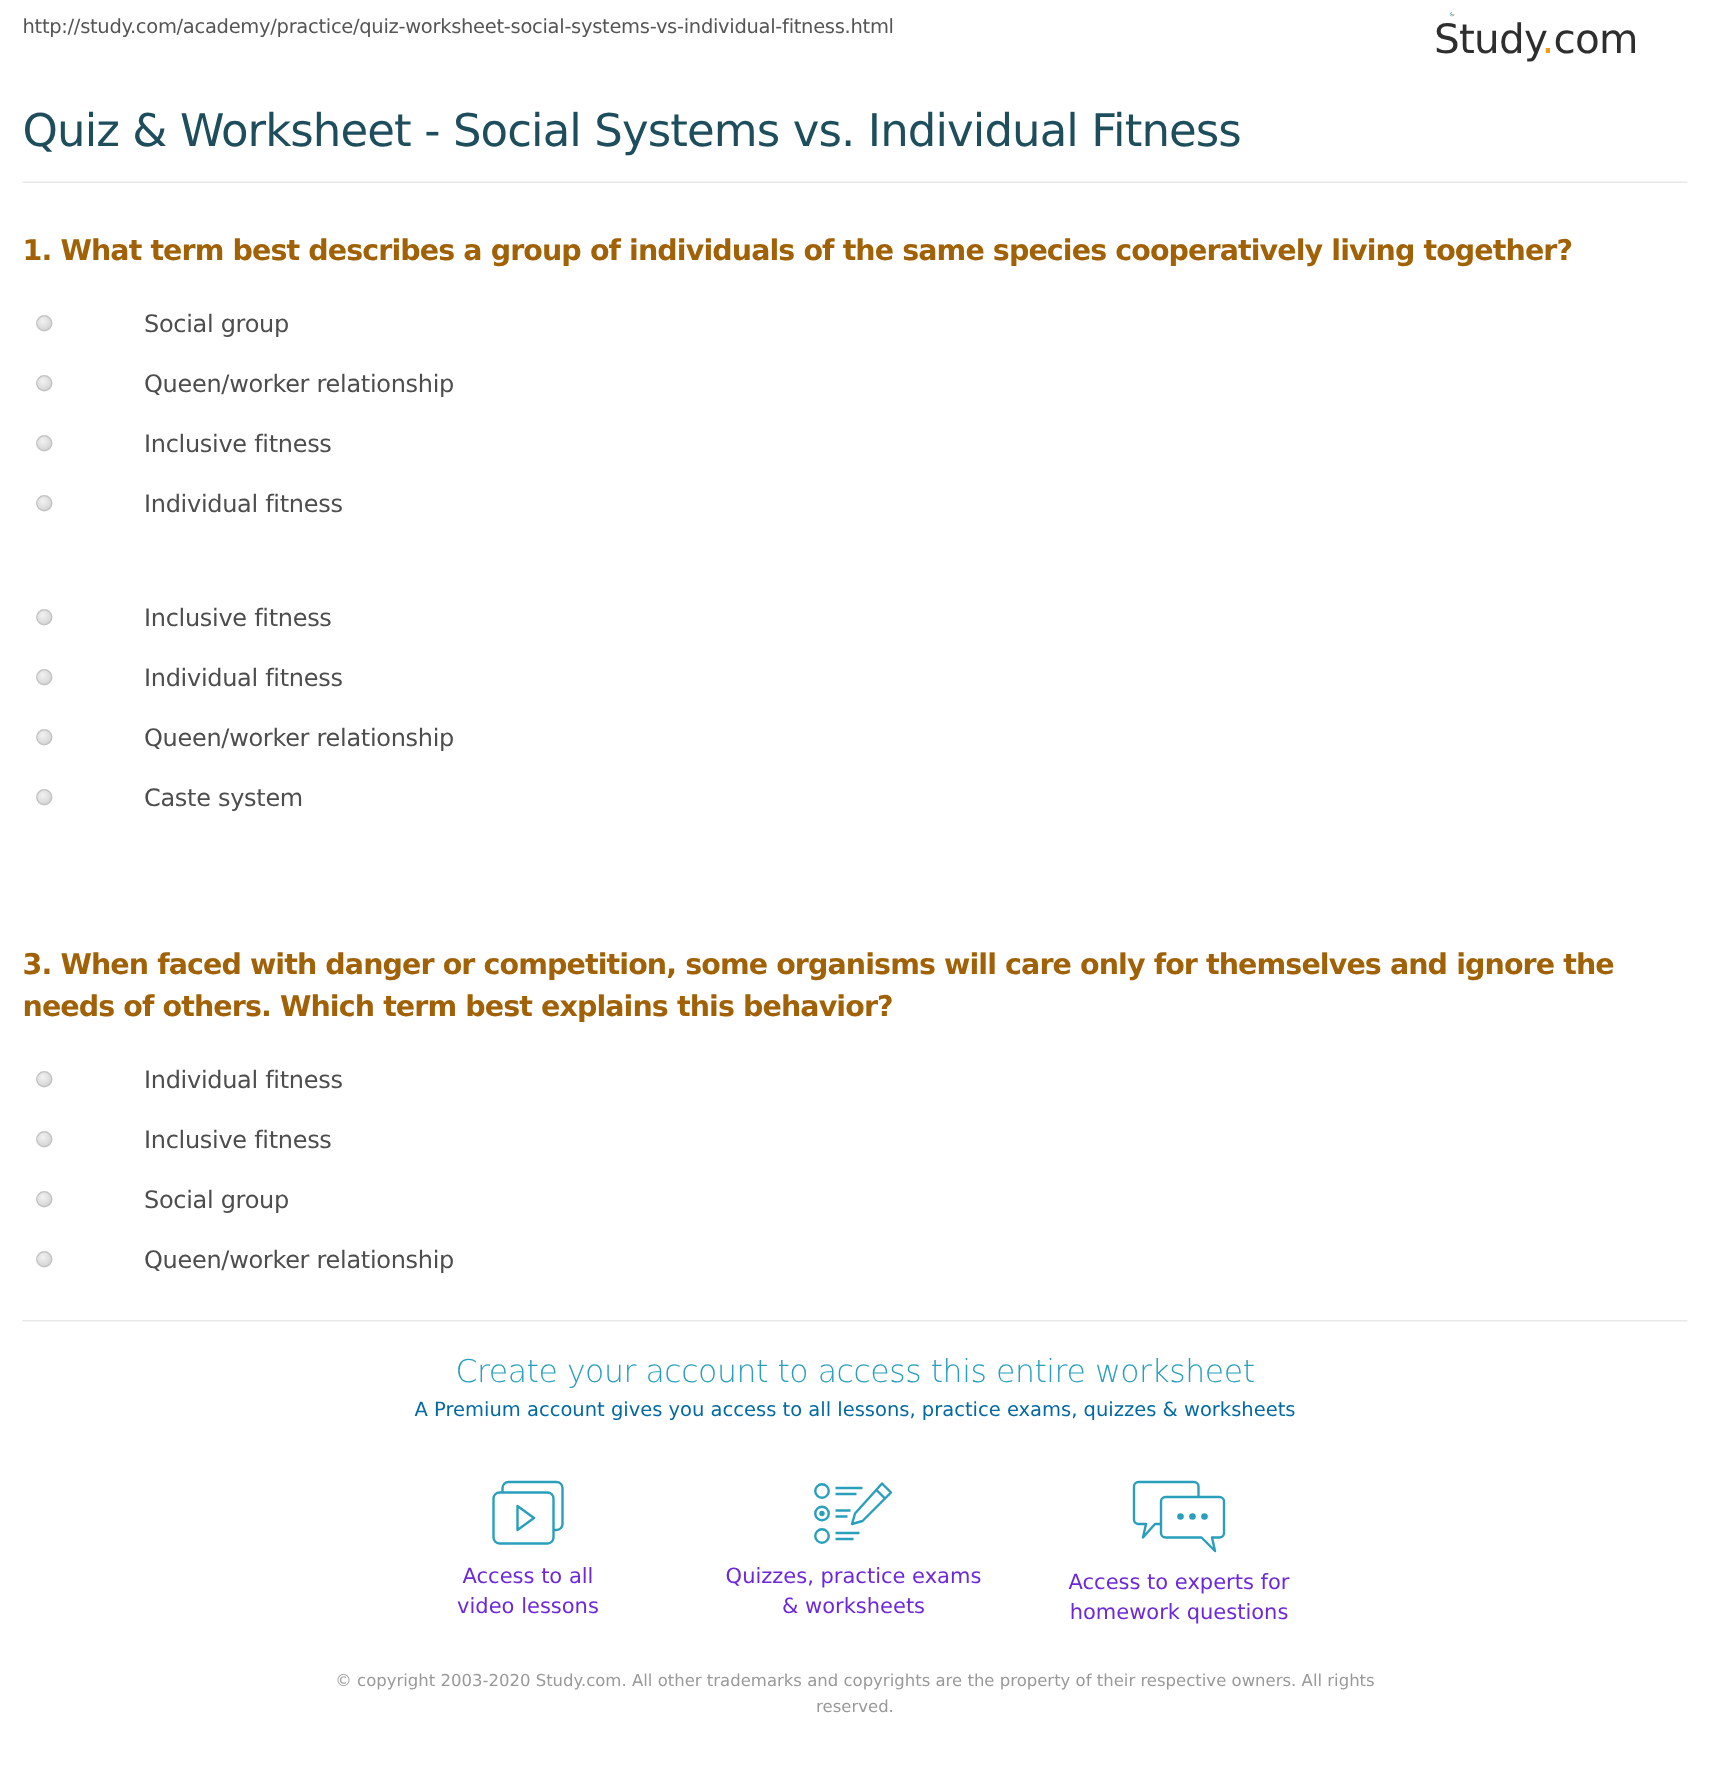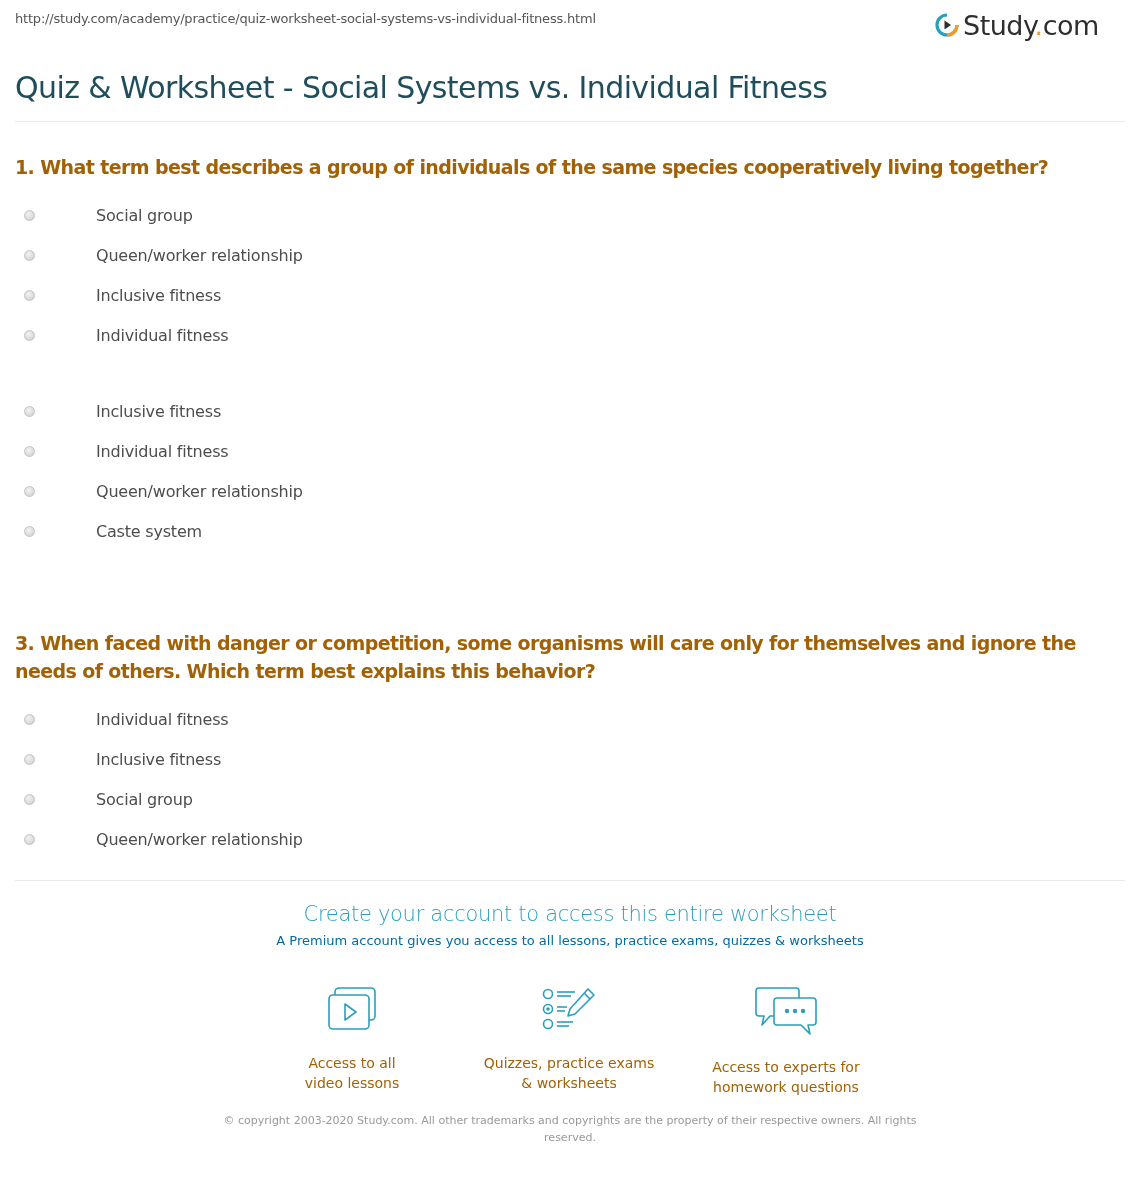--- a/index.html
+++ b/index.html
@@ -1,42 +1,42 @@
 <!DOCTYPE html>
 <html><head>
 <meta charset="utf-8">
 <style>
   * { box-sizing: border-box; margin: 0; padding: 0; }
   html, body { width: 1140px; height: 1177px; background: #ffffff; overflow: hidden; }
   body { font-family: "DejaVu Sans", "Liberation Sans", sans-serif; color: #4a4a4a; position: relative; }
 
   .url { position: absolute; left: 15px; top: 11px; font-size: 13px; color: #555; letter-spacing: -0.2px; }
 
-  .logo { position: absolute; left: 935px; top: 8px; display: flex; align-items: center; height: 34px; }
+  .logo { position: absolute; left: 956px; top: 8px; display: flex; height: 34px; flex-direction: column; }
   .logo svg { width: 24px; height: 24px; margin-right: 4px; }
   .logo-text { font-family: "DejaVu Sans", sans-serif; font-size: 27px; color: #2e2e2e; font-weight: 500; letter-spacing: -0.5px; }
   .logo-dot { color: #f59c1a; }
 
   .title { position: absolute; left: 15px; top: 70px; font-size: 30px; color: #1e4e5c; font-weight: 500; letter-spacing: -0.6px; }
 
   .rule { position: absolute; left: 15px; width: 1110px; height: 1px; background: #e8e8e8; }
 
   .question { position: absolute; left: 15px; width: 1115px; }
   .q-text { font-size: 19px; font-weight: bold; color: #a16207; line-height: 28px; letter-spacing: -0.6px; }
   .answers { list-style: none; margin-top: 14px; }
   .answer { display: flex; align-items: center; height: 40px; gap: 40px; }
   .radio { width: 11px; height: 11px; border-radius: 50%; background: radial-gradient(circle at 40% 35%, #f2f2f2 0%, #dcdcdc 60%, #c8c8c8 100%); border: 1px solid #c4c4c4; margin-left: 9px; margin-right: 21px; flex: 0 0 auto; }
   .a-text { font-size: 16px; color: #4d4d4d; letter-spacing: -0.2px; }
 
   .promo-head { position: absolute; left: 0; width: 1140px; top: 902px; text-align: center; font-size: 21px; color: #2a9fbc; font-weight: 300; letter-spacing: -0.3px; }
   .promo-sub { position: absolute; left: 0; width: 1140px; top: 933px; text-align: center; font-size: 13px; color: #0369a1; }
 
   .feature { position: absolute; top: 985px; width: 200px; text-align: center; }
   .feature svg { display: block; margin: 0 auto; }
-  .feat-text { margin-top: 20px; font-size: 14px; color: #a16207; line-height: 20px; }
+  .feat-text { margin-top: 8px; font-size: 14px; color: #6d28d9; line-height: 20px; }
 
   .footer { position: absolute; left: 210px; width: 720px; top: 1112px; text-align: center; font-size: 11px; color: #999; line-height: 17px; }
 </style>
 </head>
 <body>
 
 <div class="url">http://study.com/academy/practice/quiz-worksheet-social-systems-vs-individual-fitness.html</div>
 
 <div class="logo">
   <svg viewBox="0 0 24 24">

